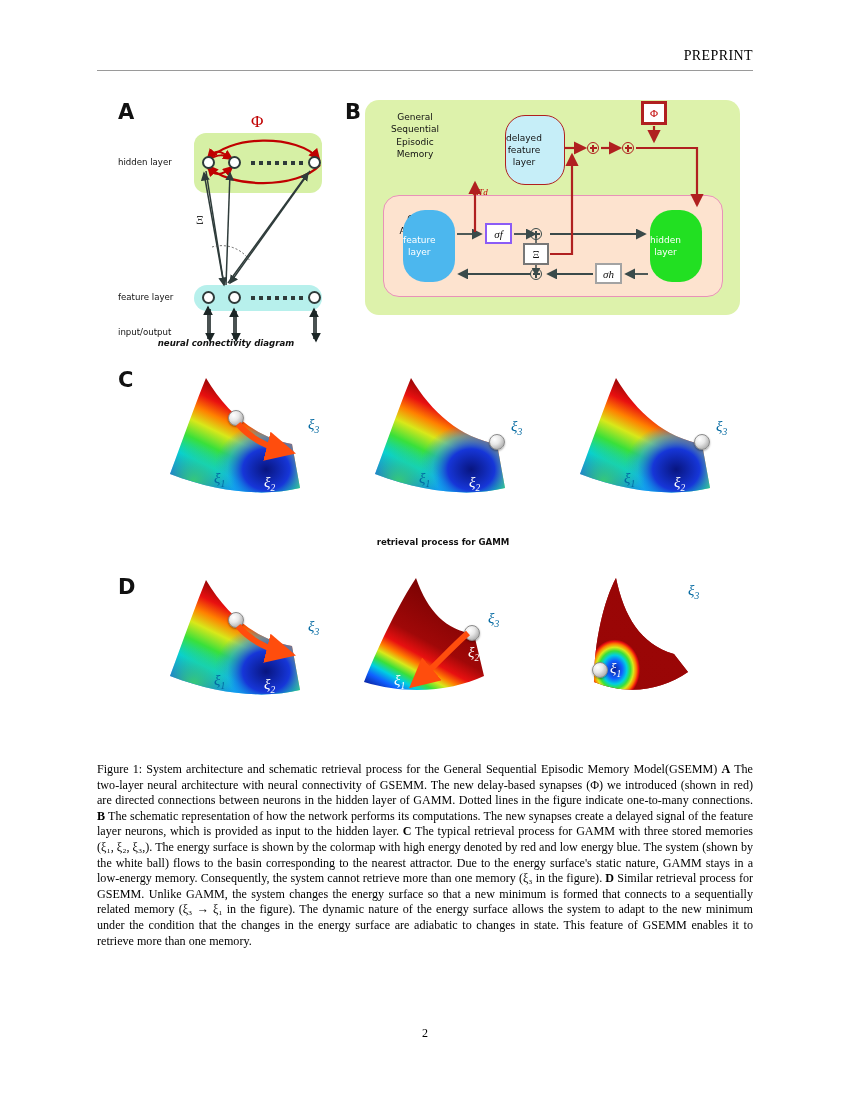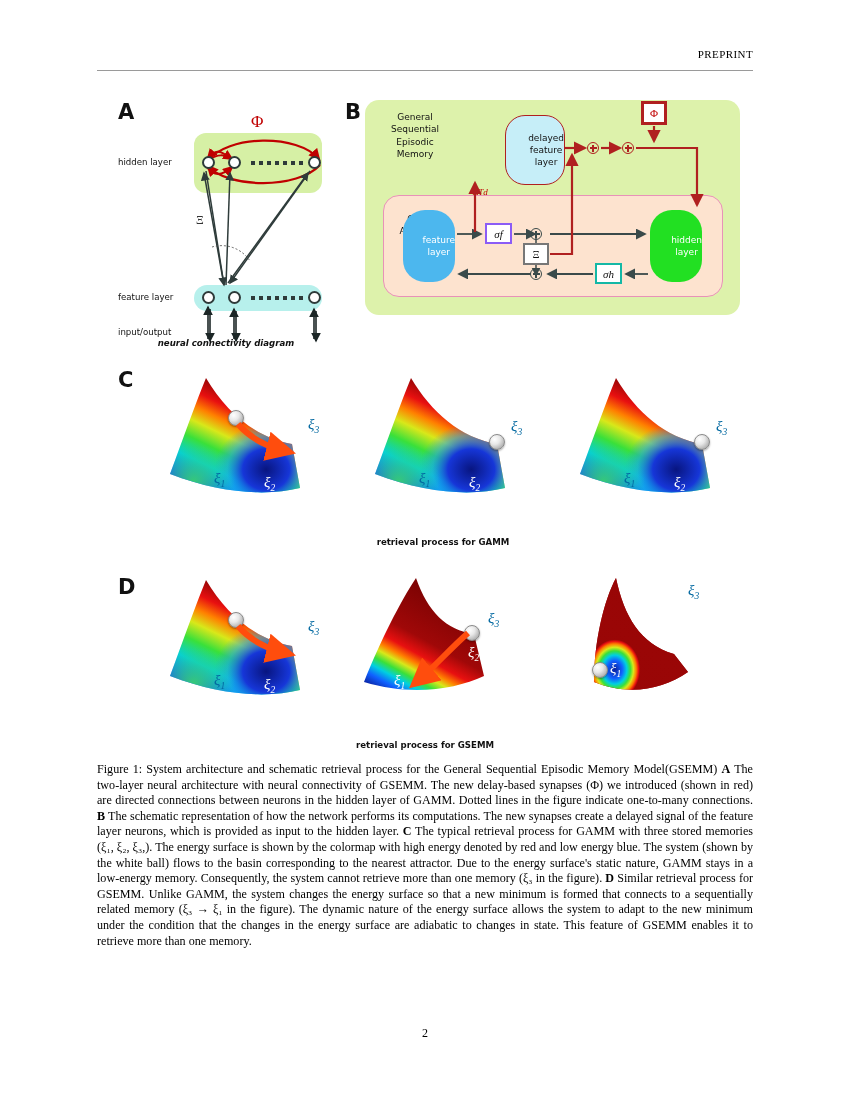--- a/index.html
+++ b/index.html
@@ -2,21 +2,21 @@
 <html><head>
 <meta charset="utf-8">
 <style>
   html,body{margin:0;padding:0;background:#ffffff;}
   body{width:850px;height:1100px;position:relative;font-family:"Liberation Serif",serif;color:#000;}
   .page{position:absolute;inset:0;background:#fff;}
 
   
   .runhead{position:absolute;left:97px;top:46px;width:656px;height:26px;}
   .runhead .title{position:absolute;left:0;right:0;top:0;text-align:center;font-size:13.5px;font-family:"Liberation Serif",serif;letter-spacing:.2px;}
-  .runhead .preprint{position:absolute;right:0;top:2px;font-size:11px;font-variant:small-caps;font-family:"Liberation Serif",serif;letter-spacing:.4px;}
+  .runhead .preprint{position:absolute;right:0;top:2px;font-size:14px;font-variant:small-caps;font-family:"Liberation Serif",serif;letter-spacing:.4px;}
   .rule{position:absolute;left:97px;top:70px;width:656px;height:1px;background:#9a9a9a;}
 
   
   .panel-letter{position:absolute;font-family:"DejaVu Sans",sans-serif;font-weight:bold;font-size:21px;color:#111;}
 
   
   #panelA{position:absolute;left:118px;top:95px;width:215px;height:260px;}
   .a-hidden-box{position:absolute;left:76px;top:38px;width:128px;height:60px;background:#d6f0a5;border-radius:12px;}
   .a-feature-box{position:absolute;left:76px;top:190px;width:128px;height:26px;background:#b7f0ec;border-radius:13px;}
   .node{position:absolute;width:13px;height:13px;border-radius:50%;background:#fff;border:2.4px solid #2e3b3a;box-sizing:border-box;}
@@ -25,29 +25,29 @@
   .a-label{position:absolute;font-family:"DejaVu Sans",sans-serif;font-size:8.6px;color:#111;white-space:nowrap;}
   .a-cap{position:absolute;left:-6px;top:243px;width:228px;text-align:center;font-family:"DejaVu Sans",sans-serif;font-weight:bold;font-size:8.6px;color:#111;font-style:italic;}
   .phi-label{position:absolute;font-family:"Liberation Serif",serif;font-size:17px;color:#c00000;}
   .xi-label{position:absolute;font-family:"Liberation Serif",serif;font-size:12px;color:#333;}
 
   
   #panelB{position:absolute;left:345px;top:95px;width:405px;height:260px;}
   .b-outer{position:absolute;left:20px;top:5px;width:375px;height:215px;background:#ddf2ab;border-radius:14px;}
   .b-inner{position:absolute;left:38px;top:100px;width:340px;height:102px;background:#fde3cf;border:1.6px solid #e892b8;border-radius:16px;box-sizing:border-box;}
   .b-text{position:absolute;font-family:"DejaVu Sans",sans-serif;font-size:9px;color:#111;line-height:12.4px;text-align:center;}
-  .blob{position:absolute;border-radius:22px;display:flex;align-items:center;justify-content:flex-end;text-align:center;
+  .blob{position:absolute;border-radius:22px;display:flex;align-items:center;justify-content:flex-start;text-align:center;
         font-family:"DejaVu Sans",sans-serif;font-size:9px;line-height:12px;color:#fff;}
   .blob-feature{left:58px;top:115px;width:52px;height:72px;background:#4cb7ee;}
   .blob-hidden{left:305px;top:115px;width:52px;height:72px;background:#22e022;}
   .blob-delayed{left:160px;top:20px;width:58px;height:68px;background:#c6eef8;border:1.7px solid #b02020;color:#111;border-radius:20px;}
   .sqbox{position:absolute;background:#fff;box-sizing:border-box;display:flex;align-items:center;justify-content:center;
          font-family:"Liberation Serif",serif;font-style:italic;font-size:11px;color:#111;}
   .box-sf{left:140px;top:128px;width:27px;height:21px;border:2px solid #8b5cf6;}
-  .box-sh{left:250px;top:168px;width:27px;height:21px;border:2px solid #14b8a6;}
+  .box-sh{left:250px;top:168px;width:27px;height:21px;border:2px solid #a3a3a3;}
   .box-xi{left:178px;top:148px;width:26px;height:22px;border:2px solid #777;font-style:normal;}
   .box-phi{left:296px;top:6px;width:26px;height:24px;border:3.2px solid #b02020;color:#c00000;font-style:normal;}
   .oplus{position:absolute;width:12px;height:12px;border-radius:50%;box-sizing:border-box;}
   .oplus.red{border:1.7px solid #b02020;}
   .oplus.dark{border:1.7px solid #3a4a4a;}
   .oplus:before,.oplus:after{content:"";position:absolute;background:currentColor;}
   .oplus.red{color:#b02020;}
   .oplus.dark{color:#3a4a4a;}
   .oplus:before{left:1.5px;top:4.3px;width:7px;height:1.5px;}
   .oplus:after{top:1.5px;left:4.3px;height:7px;width:1.5px;}
@@ -464,20 +464,19 @@
         </defs>
         <path d="M46,6 C54,44 70,72 104,82 L118,100 C92,118 58,124 24,110 C24,70 34,28 46,6 Z" fill="url(#dg3)"></path>
         <path d="M46,6 C54,44 70,72 104,82 L118,100 C92,118 58,124 24,110 C24,70 34,28 46,6 Z" fill="url(#dbasin)"></path>
       </svg>
       <div class="ball" style="left:22px;top:90px;"></div>
       <div class="xi dark" style="left:118px;top:10px;">ξ<sub>3</sub></div>
       <div class="xi light" style="left:40px;top:88px;">ξ<sub>1</sub></div>
       <div class="xi light" style="left:96px;top:50px;">ξ<sub>2</sub></div>
     </div>
   </div>
-  <div class="row-cap" style="top:740px;">retrieval process for GSEMM</div>
 
   <div class="figcap">
     <span>Figure 1:</span><span id="capbody"><span> System architecture and schematic retrieval process for the General Sequential Episodic Memory Model(GSEMM) </span><b>A</b><span> The two-layer neural architecture with neural connectivity of GSEMM. The new delay-based synapses (Φ) we introduced (shown in red) are directed connections between neurons in the hidden layer of GAMM. Dotted lines in the figure indicate one-to-many connections. </span><b>B</b><span> The schematic representation of how the network performs its computations. The new synapses create a delayed signal of the feature layer neurons, which is provided as input to the hidden layer. </span><b>C</b><span> The typical retrieval process for GAMM with three stored memories (ξ₁, ξ₂, ξ₃,). The energy surface is shown by the colormap with high energy denoted by red and low energy blue. The system (shown by the white ball) flows to the basin corresponding to the nearest attractor. Due to the energy surface's static nature, GAMM stays in a low-energy memory. Consequently, the system cannot retrieve more than one memory (ξ₃ in the figure). </span><b>D</b><span> Similar retrieval process for GSEMM. Unlike GAMM, the system changes the energy surface so that a new minimum is formed that connects to a sequentially related memory (ξ₃ → ξ₁ in the figure). The dynamic nature of the energy surface allows the system to adapt to the new minimum under the condition that the changes in the energy surface are adiabatic to changes in state. This feature of GSEMM enables it to retrieve more than one memory.</span></span>
   </div>
 
   <div class="pagenum">2</div>
 </div>
 
 </body></html>

